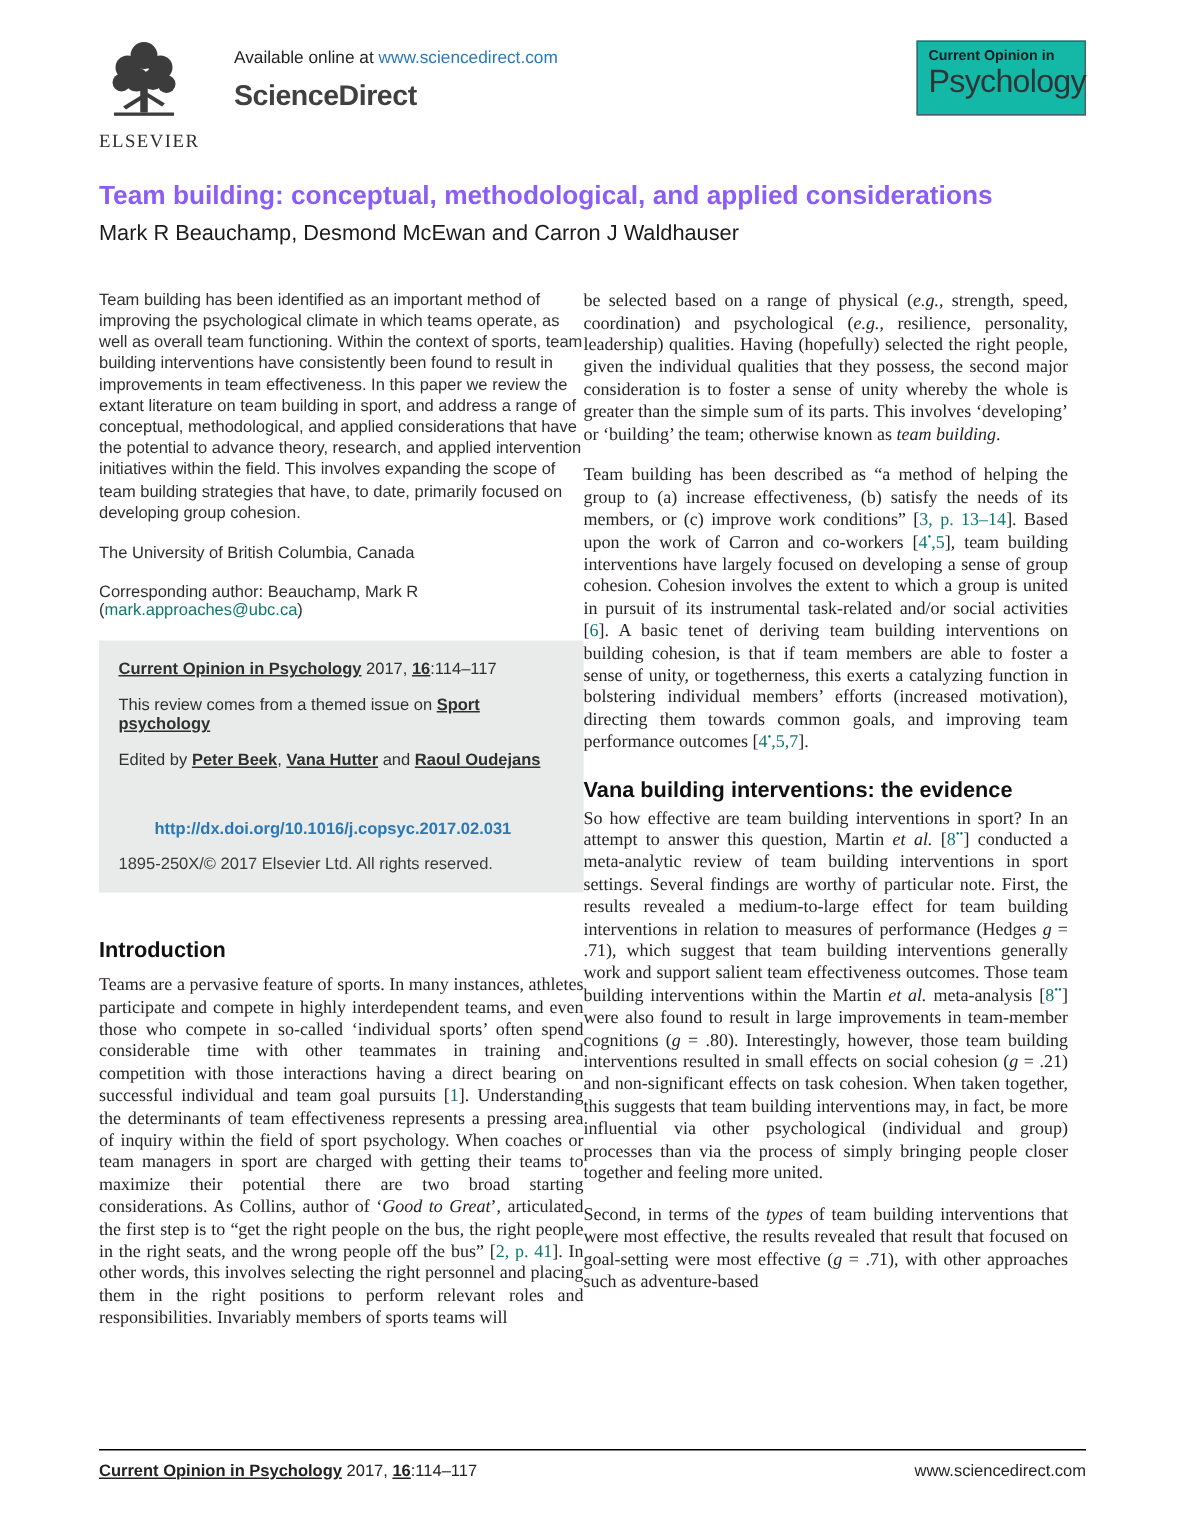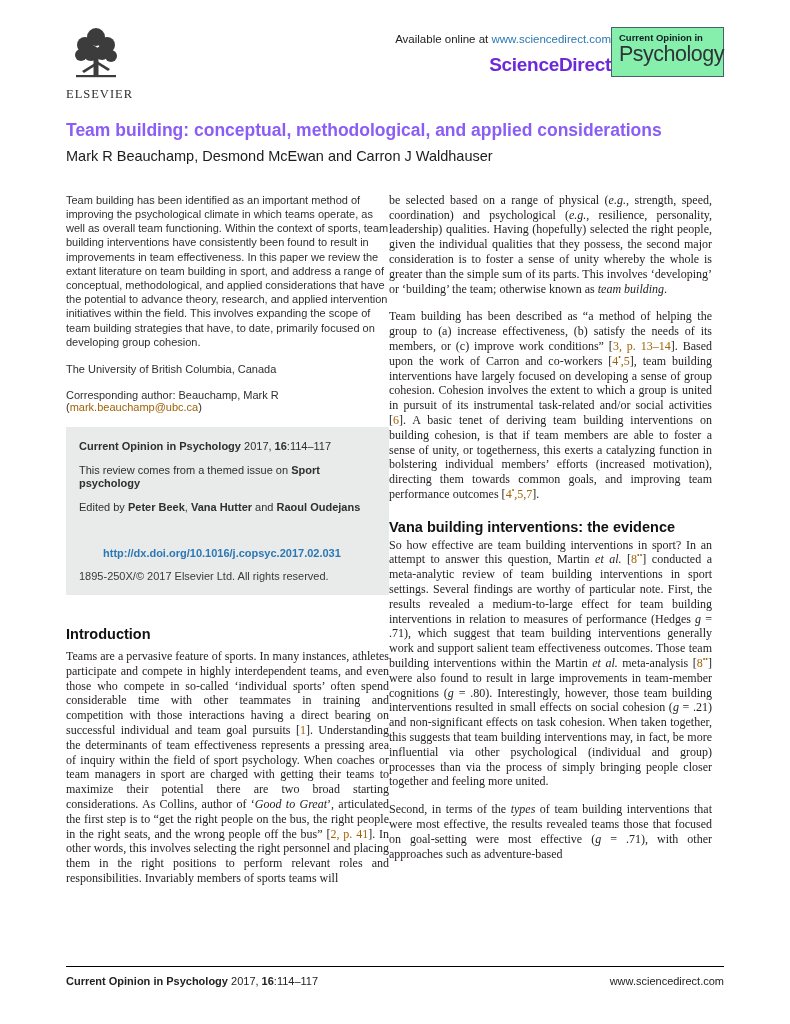--- a/index.html
+++ b/index.html
@@ -9,26 +9,26 @@
     position:relative; width:790px; height:1024px; margin:0 auto;
     background:#fff; overflow:hidden;
   }
   .content { padding:25px 66px 0 66px; }
 
   
   .header { display:flex; justify-content:space-between; align-items:flex-start; height:88px; }
   .elsevier { width:90px; text-align:left; }
   .elsevier svg { display:block; margin-left:2px; }
   .elsevier-label { font-family:"Liberation Serif", serif; font-size:12.5px; letter-spacing:1px; color:#2e2e2e; margin-top:0; }
-  .head-center { flex:1; text-align:right; padding-top:8px; }
+  .head-center { flex:1; text-align:left; padding-top:8px; }
   .avail { font-size:11.5px; color:#222; }
   .avail .link { color:#2b78b4; }
-  .brand { font-size:19px; font-weight:bold; color:#6d28d9; margin-top:9px; letter-spacing:-0.3px; }
+  .brand { font-size:19px; font-weight:bold; color:#404040; margin-top:9px; letter-spacing:-0.3px; }
   .journal-cover {
-    width:113px; height:50px; background:#86efac; border:1px solid #46626c;
+    width:113px; height:50px; background:#14b8a6; border:1px solid #46626c;
     padding:4px 6px 2px 7px; margin-top:2px;
   }
   .jc-line1 { font-size:9.5px; font-weight:bold; color:#0d1b24; }
   .jc-line2 { font-size:21.5px; font-weight:400; color:#2e3538; letter-spacing:-0.5px; line-height:1.0; margin-top:1px; }
 
   
   .title { font-size:17.5px; font-weight:bold; color:#8b5cf6; line-height:1.3; margin-top:6px; max-width:600px; }
   .authors { font-size:14.5px; color:#1c1c1c; margin-top:6px; }
 
   
@@ -50,22 +50,22 @@
   .intro-head { margin-top:31px; }
   .serif-para {
     font-family:"Liberation Serif", serif; font-size:12px; line-height:14.8px;
     color:#262123; text-align:justify; margin-top:7px;
   }
   .right-para { margin-top:0; }
   .para-gap { margin-top:13px; }
   .evidence-head { margin-top:17px; margin-bottom:3px; }
 
   
-  .link { color:#a16207; }
-  .b { font-weight:bold; }
+  .link { color:#0f766e; }
+  .b { font-weight:bold;text-decoration:underline; }
   .i { font-style:italic; }
   .sup { vertical-align:super; font-size:0.62em; line-height:0; }
 
   
   .footer {
     position:absolute; left:66px; right:66px; top:966px;
     border-top:1px solid #000; padding-top:8px;
     display:flex; justify-content:space-between;
     font-size:11px; color:#222;
   }
@@ -111,40 +111,40 @@
     <div class="authors">Mark R Beauchamp, Desmond McEwan and Carron J Waldhauser</div>
 
     <div class="columns">
 
       <div class="col">
         <div class="abstract">Team building has been identified as an important method of improving the psychological climate in which teams operate, as well as overall team functioning. Within the context of sports, team building interventions have consistently been found to result in improvements in team effectiveness. In this paper we review the extant literature on team building in sport, and address a range of conceptual, methodological, and applied considerations that have the potential to advance theory, research, and applied intervention initiatives within the field. This involves expanding the scope of team building strategies that have, to date, primarily focused on developing group cohesion.</div>
 
         <div class="addr-block">
           <div>The University of British Columbia, Canada</div>
         </div>
-        <div class="corresponding"><span>Corresponding author: Beauchamp, Mark R (</span><span class="link">mark.beauchamp@ubc.ca</span><span>)</span></div>
+        <div class="corresponding"><span>Corresponding author: Beauchamp, Mark R (</span><span class="link">mark.approaches@ubc.ca</span><span>)</span></div>
 
         <div class="infobox">
           <div class="line"><span class="b">Current Opinion in Psychology</span><span> 2017, </span><span class="b">16</span><span>:114–117</span></div>
           <div class="line"><span>This review comes from a themed issue on </span><span class="b">Sport psychology</span></div>
           <div class="line"><span>Edited by </span><span class="b">Peter Beek</span><span>, </span><span class="b">Vana Hutter</span><span> and </span><span class="b">Raoul Oudejans</span></div>
           <div class="doi"><span>http://dx.doi.org/10.1016/j.copsyc.2017.02.031</span></div>
           <div class="line copyright">1895-250X/© 2017 Elsevier Ltd. All rights reserved.</div>
         </div>
 
         <div class="sec-head intro-head">Introduction</div>
         <div class="serif-para"><span>Teams are a pervasive feature of sports. In many instances, athletes participate and compete in highly interdependent teams, and even those who compete in so-called ‘individual sports’ often spend considerable time with other teammates in training and competition with those interactions having a direct bearing on successful individual and team goal pursuits [</span><span class="link">1</span><span>]. Understanding the determinants of team effectiveness represents a pressing area of inquiry within the field of sport psychology. When coaches or team managers in sport are charged with getting their teams to maximize their potential there are two broad starting considerations. As Collins, author of ‘</span><span class="i">Good to Great</span><span>’, articulated the first step is to “get the right people on the bus, the right people in the right seats, and the wrong people off the bus” [</span><span class="link">2, p. 41</span><span>]. In other words, this involves selecting the right personnel and placing them in the right positions to perform relevant roles and responsibilities. Invariably members of sports teams will</span></div>
       </div>
 
       <div class="col">
         <div class="serif-para right-para"><span>be selected based on a range of physical (</span><span class="i">e.g.</span><span>, strength, speed, coordination) and psychological (</span><span class="i">e.g.</span><span>, resilience, personality, leadership) qualities. Having (hopefully) selected the right people, given the individual qualities that they possess, the second major consideration is to foster a sense of unity whereby the whole is greater than the simple sum of its parts. This involves ‘developing’ or ‘building’ the team; otherwise known as </span><span class="i">team building</span><span>.</span></div>
         <div class="serif-para para-gap"><span>Team building has been described as “a method of helping the group to (a) increase effectiveness, (b) satisfy the needs of its members, or (c) improve work conditions” [</span><span class="link">3, p. 13–14</span><span>]. Based upon the work of Carron and co-workers [</span><span class="link">4</span><span class="link sup">•</span><span class="link">,5</span><span>], team building interventions have largely focused on developing a sense of group cohesion. Cohesion involves the extent to which a group is united in pursuit of its instrumental task-related and/or social activities [</span><span class="link">6</span><span>]. A basic tenet of deriving team building interventions on building cohesion, is that if team members are able to foster a sense of unity, or togetherness, this exerts a catalyzing function in bolstering individual members’ efforts (increased motivation), directing them towards common goals, and improving team performance outcomes [</span><span class="link">4</span><span class="link sup">•</span><span class="link">,5,7</span><span>].</span></div>
         <div class="sec-head evidence-head">Vana building interventions: the evidence</div>
         <div class="serif-para right-para"><span>So how effective are team building interventions in sport? In an attempt to answer this question, Martin </span><span class="i">et al.</span><span> [</span><span class="link">8</span><span class="link sup">••</span><span>] conducted a meta-analytic review of team building interventions in sport settings. Several findings are worthy of particular note. First, the results revealed a medium-to-large effect for team building interventions in relation to measures of performance (Hedges </span><span class="i">g</span><span> = .71), which suggest that team building interventions generally work and support salient team effectiveness outcomes. Those team building interventions within the Martin </span><span class="i">et al.</span><span> meta-analysis [</span><span class="link">8</span><span class="link sup">••</span><span>] were also found to result in large improvements in team-member cognitions (</span><span class="i">g</span><span> = .80). Interestingly, however, those team building interventions resulted in small effects on social cohesion (</span><span class="i">g</span><span> = .21) and non-significant effects on task cohesion. When taken together, this suggests that team building interventions may, in fact, be more influential via other psychological (individual and group) processes than via the process of simply bringing people closer together and feeling more united.</span></div>
-        <div class="serif-para para-gap"><span>Second, in terms of the </span><span class="i">types</span><span> of team building interventions that were most effective, the results revealed teams those that focused on goal-setting were most effective (</span><span class="i">g</span><span> = .71), with other approaches such as adventure-based</span></div>
+        <div class="serif-para para-gap"><span>Second, in terms of the </span><span class="i">types</span><span> of team building interventions that were most effective, the results revealed that result that focused on goal-setting were most effective (</span><span class="i">g</span><span> = .71), with other approaches such as adventure-based</span></div>
       </div>
 
     </div>
   </div>
 
   <div class="footer">
     <div><span class="b">Current Opinion in Psychology</span><span> 2017, </span><span class="b">16</span><span>:114–117</span></div>
     <div>www.sciencedirect.com</div>
   </div>
 </div>

